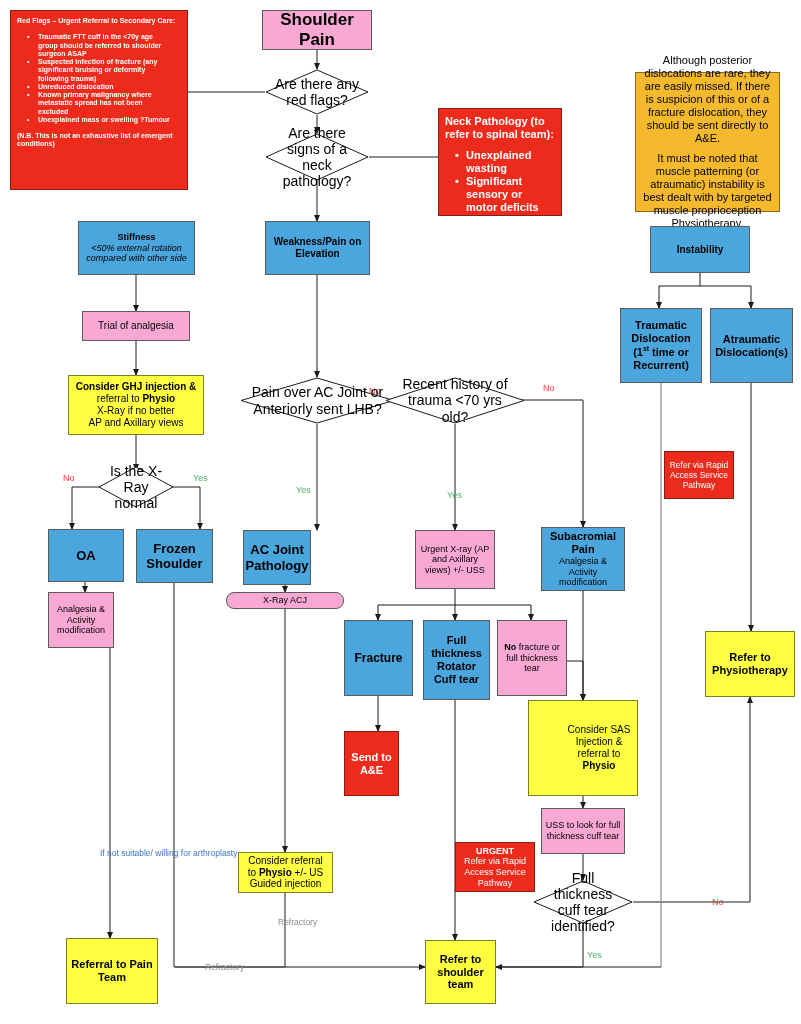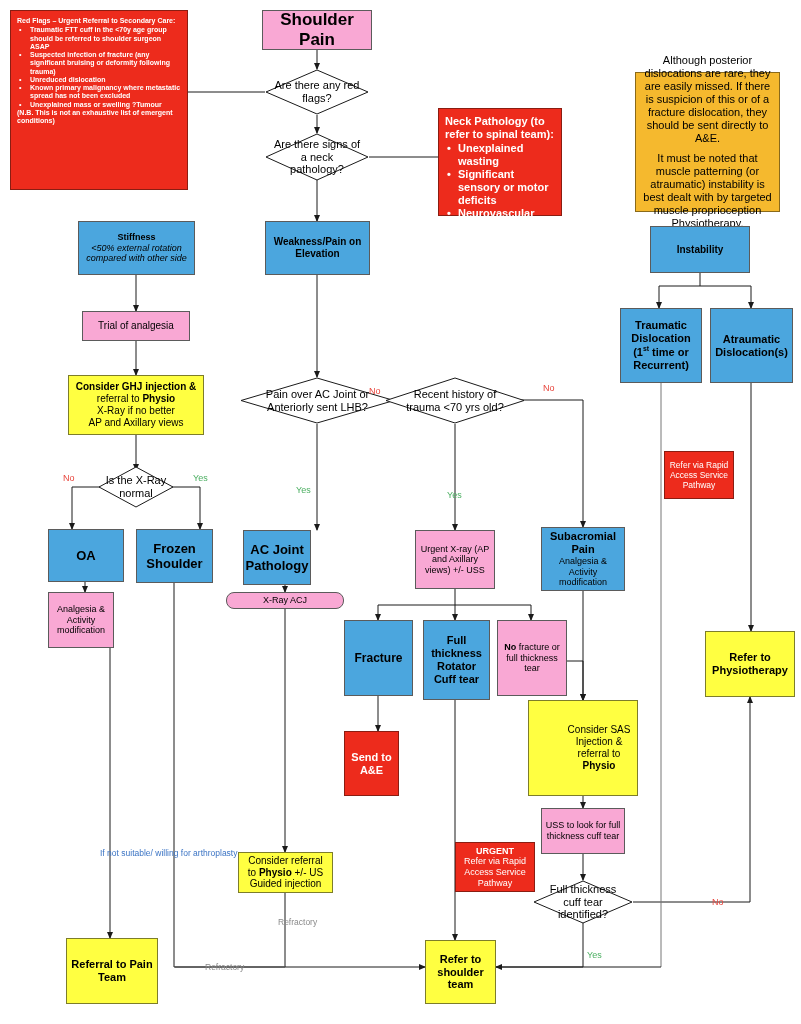--- a/index.html
+++ b/index.html
@@ -17,30 +17,30 @@
   
   .blue   {background:#4BA6DE;border:1px solid #5b5b5b;color:#000;font-weight:bold;}
   .yellow {background:#FFFF41;border:1px solid #7d7d2a;color:#000;font-weight:bold;}
   .red    {background:#ED2B1C;border:1px solid #8a1d12;color:#fff;font-weight:bold;}
   .orange {background:#F5B92E;border:1px solid #8a6a1a;color:#000;}
   .white  {background:#f9a8d4;border:1px solid #5b5b5b;color:#000;}
 
   .diamond{position:absolute;display:flex;align-items:center;justify-content:center;
            text-align:center;color:#000;}
   .diamond .dshape{position:absolute;left:0;top:0;width:100%;height:100%;}
-  .diamond .dtext{position:relative;z-index:2;font-size:11px;line-height:1.15;
+  .diamond .dtext{position:relative;z-index:2;font-size:14px;line-height:1.15;
                   width:84%;}
 
   .lbl{position:absolute;white-space:nowrap;}
   .lbl.no{color:#E8453C;font-size:9px;}
   .lbl.yes{color:#4CAF62;font-size:9px;}
   .lbl.grey{color:#8a8a8a;font-size:8.5px;}
   .lbl.blueTxt{color:#3B74C4;font-size:8.5px;text-align:center;line-height:1.3;}
 
-  .bullets{margin:0;padding-left:13px;list-style:none;}
+  .bullets{margin:8px;padding-left:13px;list-style:none;}
   .bullets li{position:relative;margin:0 0 0 0;text-align:left;}
   .bullets li:before{content:"\2022";position:absolute;left:-11px;top:0;}
 
   
   .textbox{align-items:flex-start;justify-content:flex-start;}
   .textbox .inner{padding:6px 6px 4px 6px;text-align:left;}
 
   .t7{font-size:7px;}
   .t75{font-size:11px;}
   .t85{font-size:8.5px;}

